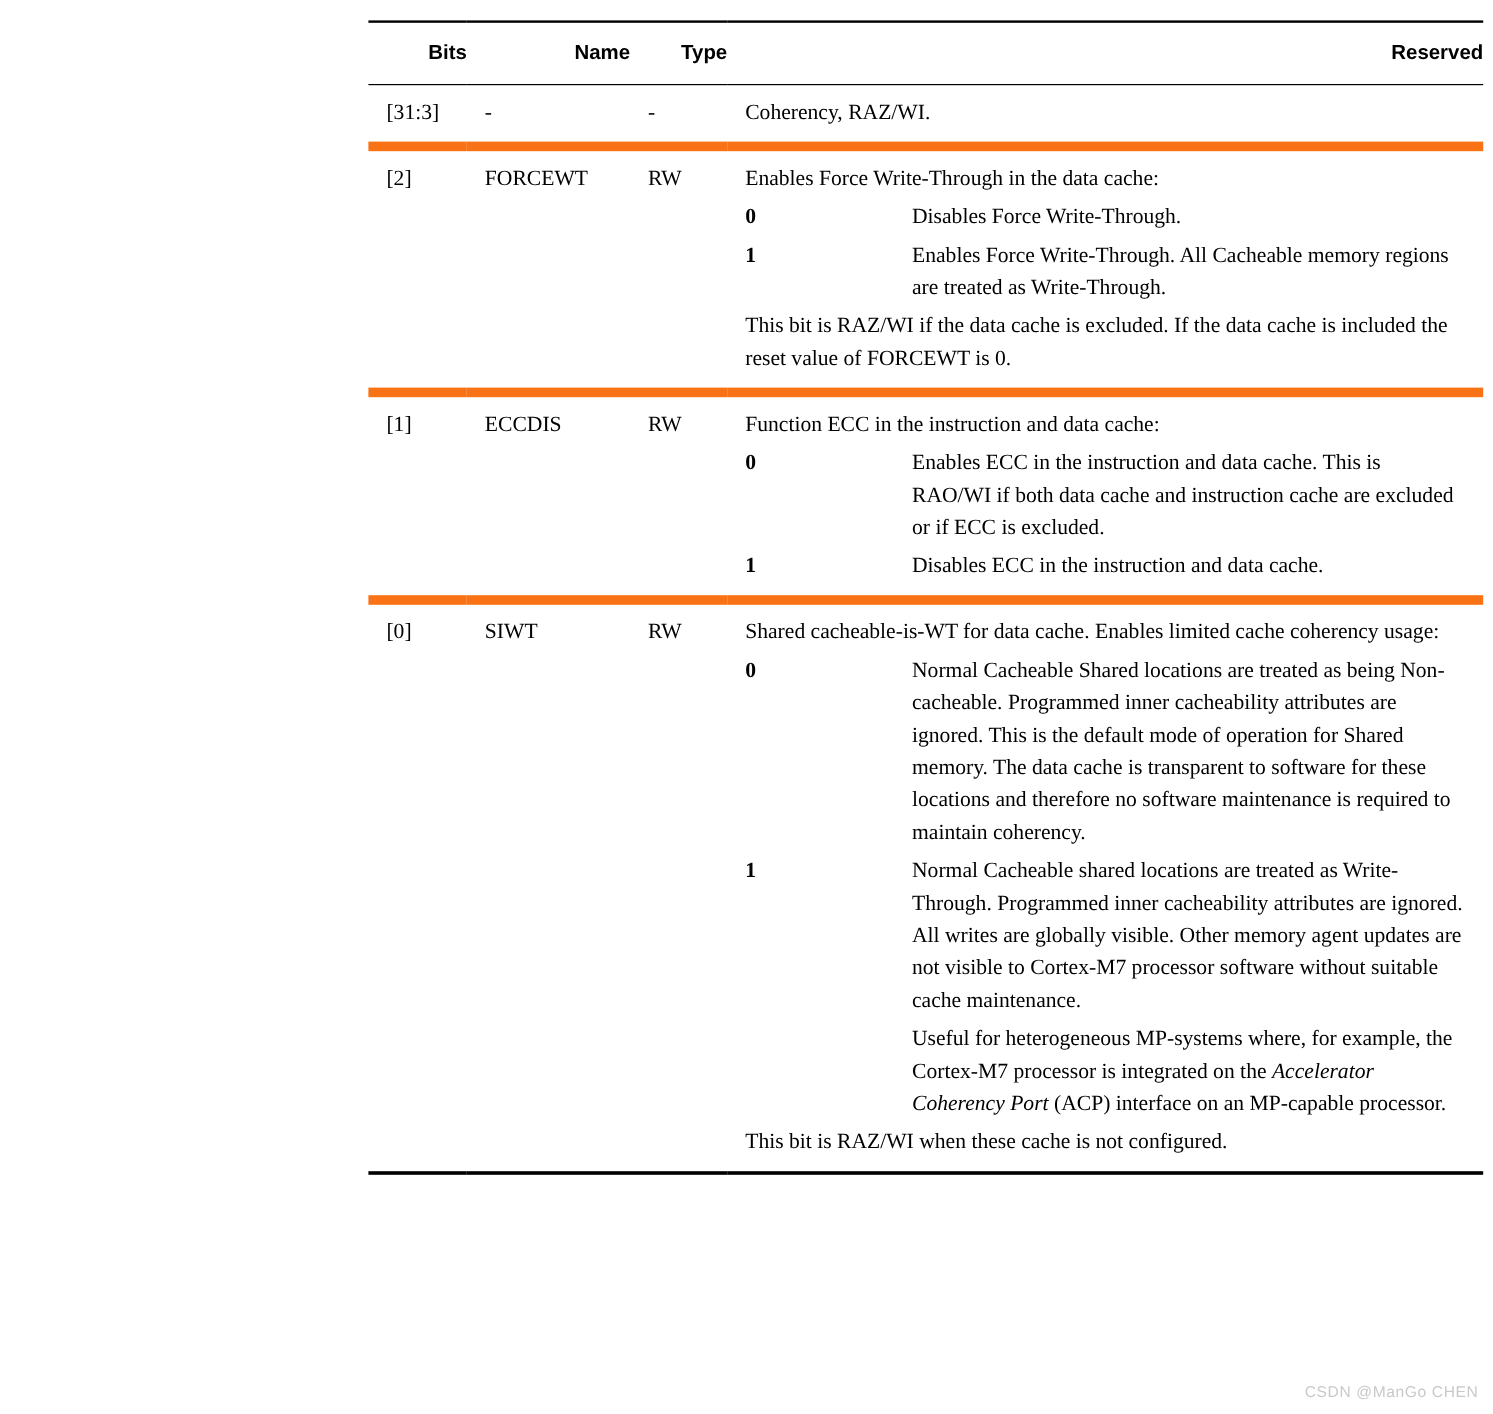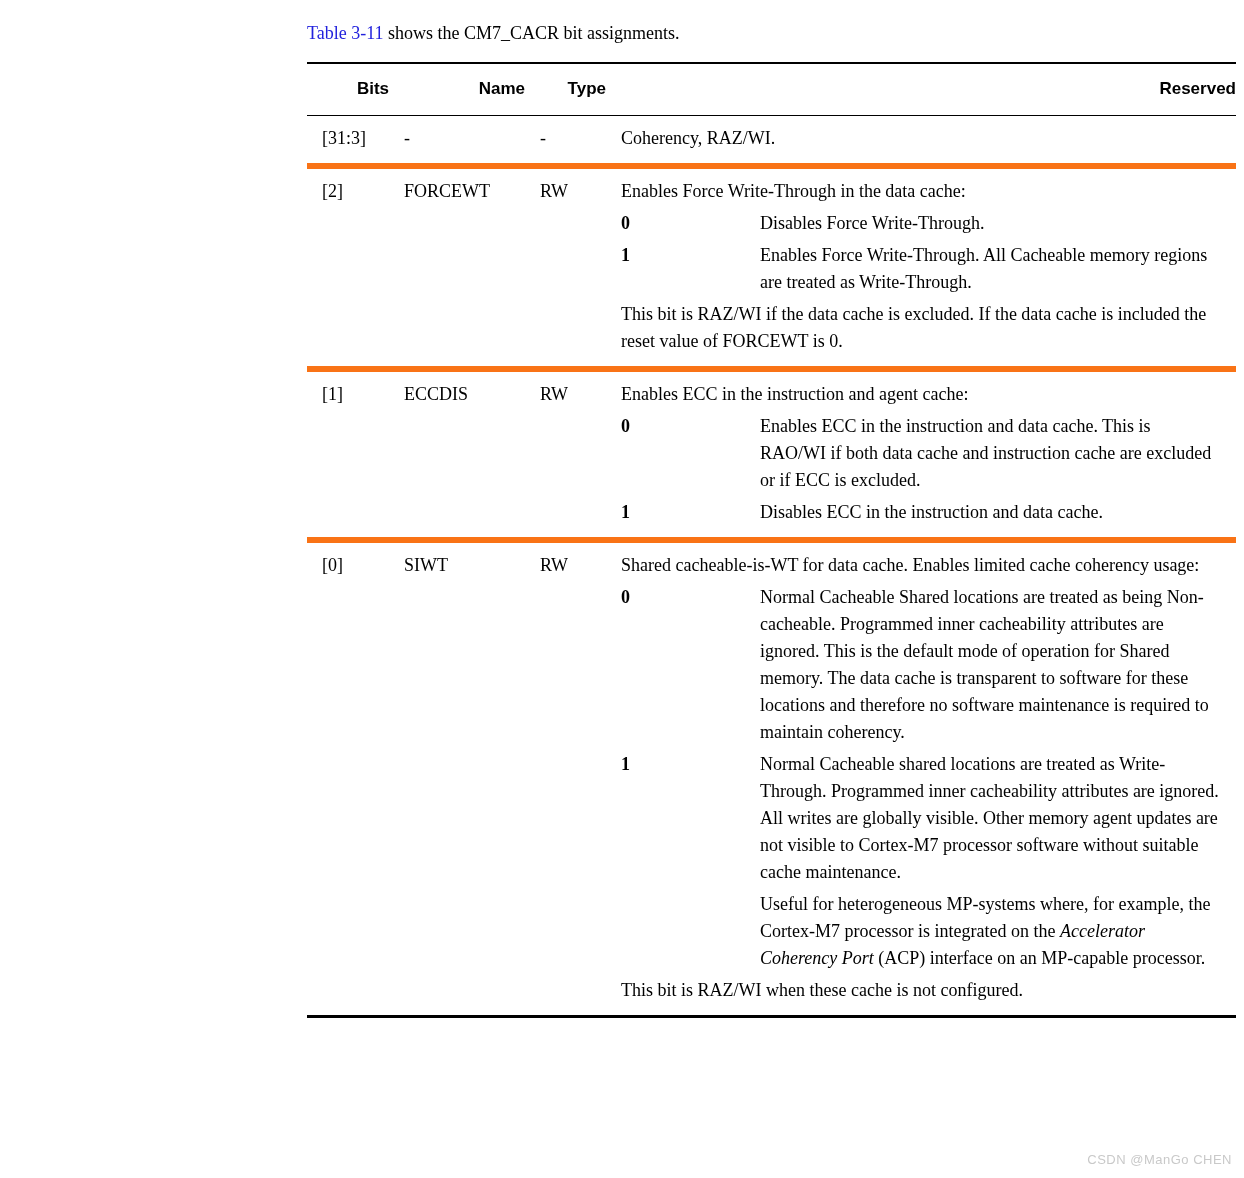--- a/index.html
+++ b/index.html
@@ -53,21 +53,21 @@
     text-align: right;
     vertical-align: top;
     padding: 15px 0 16px 15px;
     border-bottom: 1px solid #000;
   }
   table.bits td {
     vertical-align: top;
     font-size: 18px;
     line-height: 27px;
     padding: 9px 0 11px 15px;
-    border-bottom: 6px solid #f97316;
+    border-bottom: 8px solid #f97316;
   }
   table.bits tbody tr:last-child td { border-bottom: none; }
   td.func { padding-right: 0; }
   .fn-intro { padding-right: 16px; }
   .val { display: flex; margin-top: 5px; }
   .val-num { flex: 0 0 139px; font-weight: bold; }
   .val-desc { flex: 1 1 auto; padding-right: 16px; }
   .fn-extra { margin-left: 139px; margin-top: 5px; padding-right: 16px; }
   .fn-extra i { font-style: italic; }
   .fn-note { margin-top: 5px; padding-right: 16px; }
@@ -80,21 +80,20 @@
     letter-spacing: 0.5px;
     color: var(--color-watermark, #c9c9c9);
   }
 </style>
 </head>
 <body>
 
 <div class="page">
   <div class="content">
 
-    <p class="intro"><a>Table 3-11</a><span> shows the CM7_CACR bit assignments.</span></p>
 
 
     <table class="bits">
       <colgroup>
         <col style="width:82px">
         <col style="width:136px">
         <col style="width:81px">
         <col>
       </colgroup>
       <thead>
@@ -132,21 +131,21 @@
             </div>
             <div class="fn-note">This bit is RAZ/WI if the data cache is excluded. If the data cache is included the reset value of FORCEWT is 0.</div>
           </td>
         </tr>
 
         <tr>
           <td>[1]</td>
           <td>ECCDIS</td>
           <td>RW</td>
           <td class="func">
-            <div class="fn-intro">Enables ECC in the instruction and agent cache:</div>
+            <div class="fn-intro">Function ECC in the instruction and data cache:</div>
             <div class="val">
               <span class="val-num">0</span>
               <span class="val-desc">Enables ECC in the instruction and data cache. This is RAO/WI if both data cache and instruction cache are excluded or if ECC is excluded.</span>
             </div>
             <div class="val">
               <span class="val-num">1</span>
               <span class="val-desc">Disables ECC in the instruction and data cache.</span>
             </div>
           </td>
         </tr>

